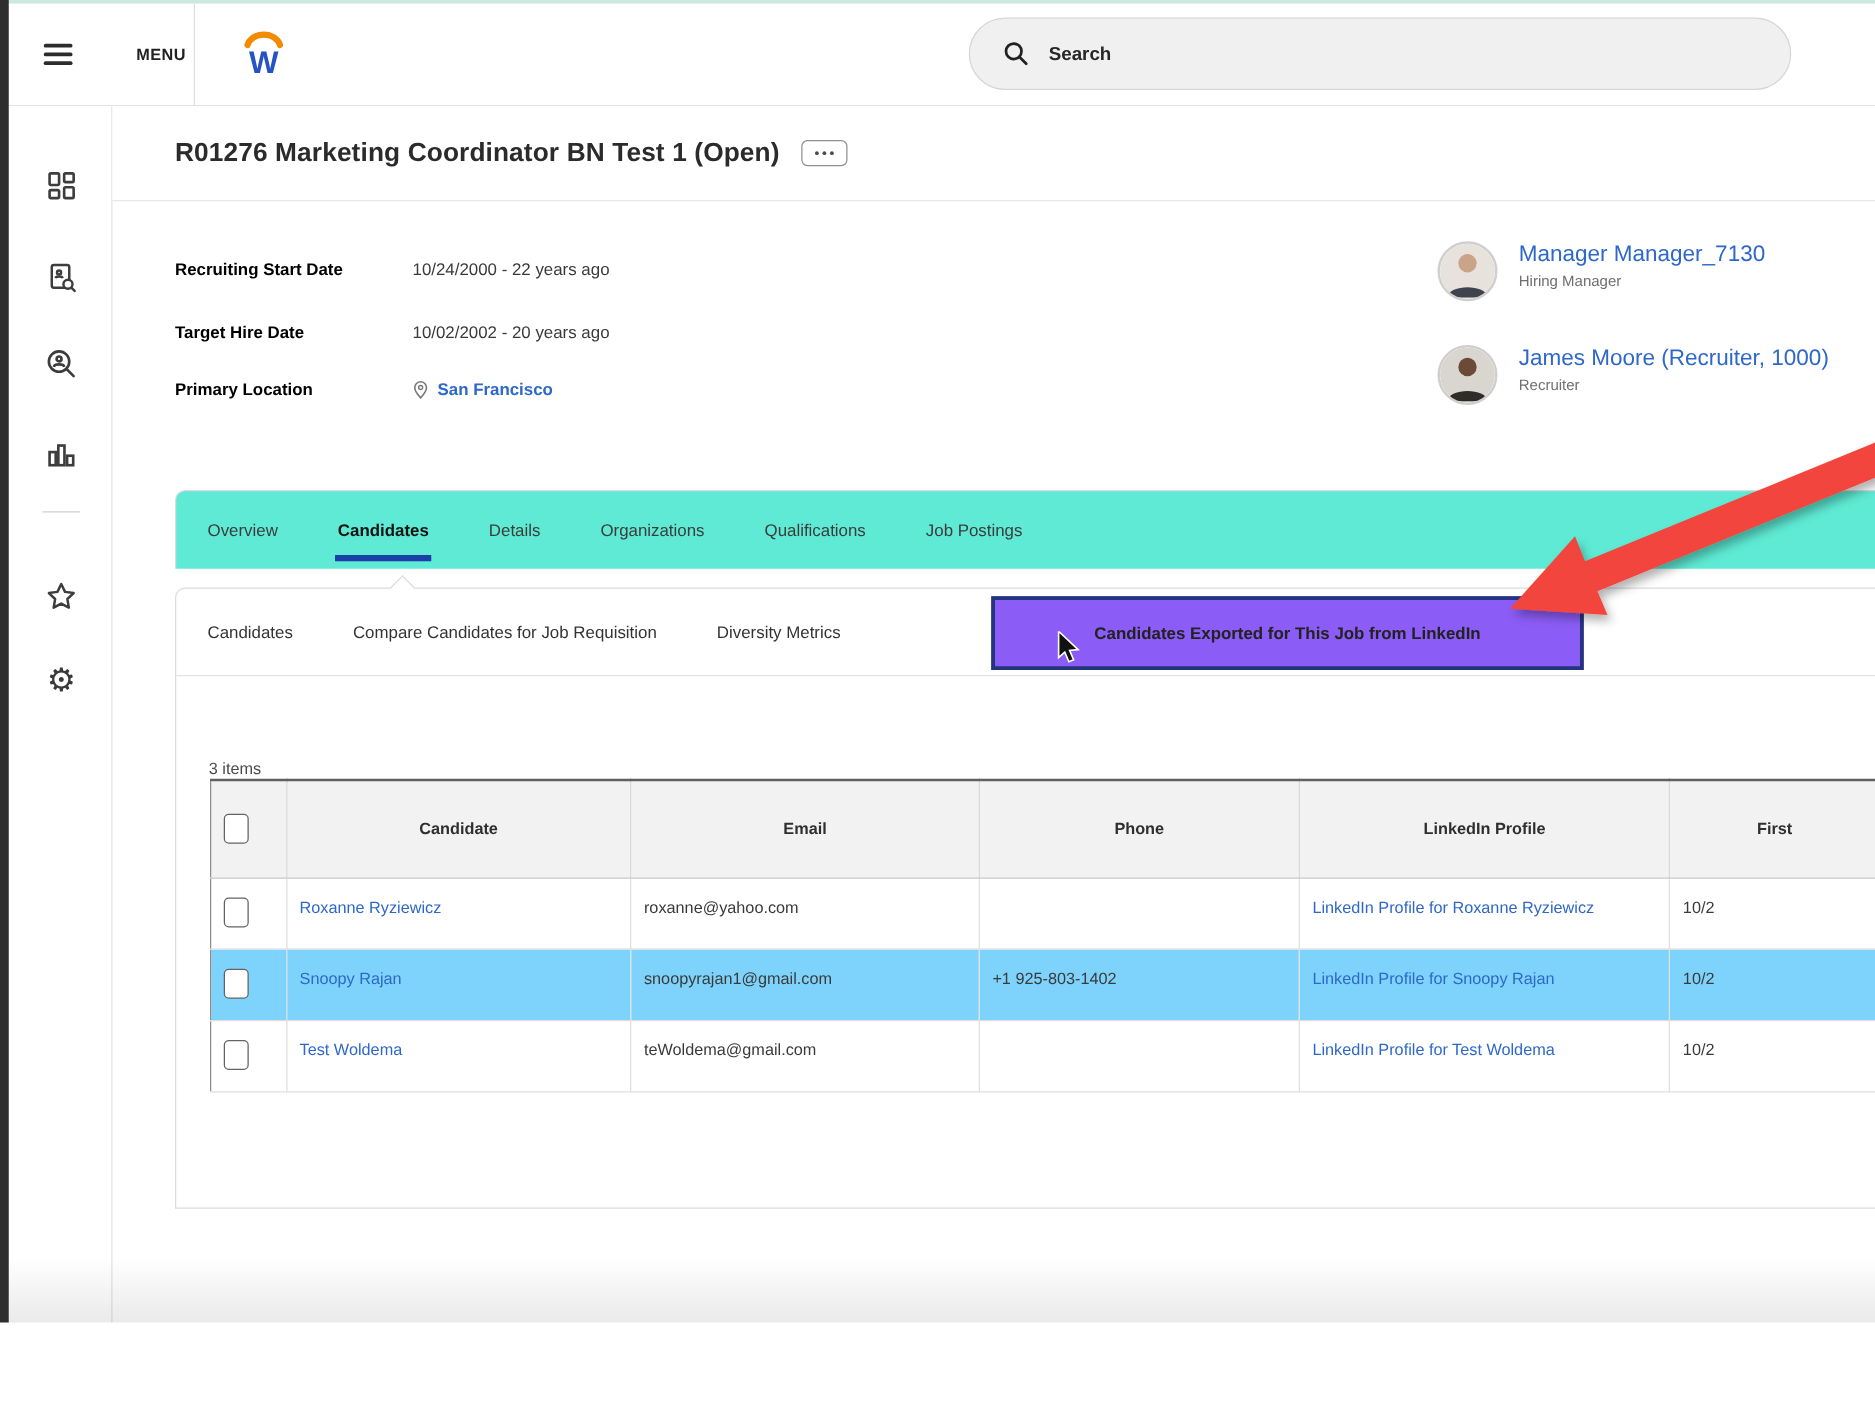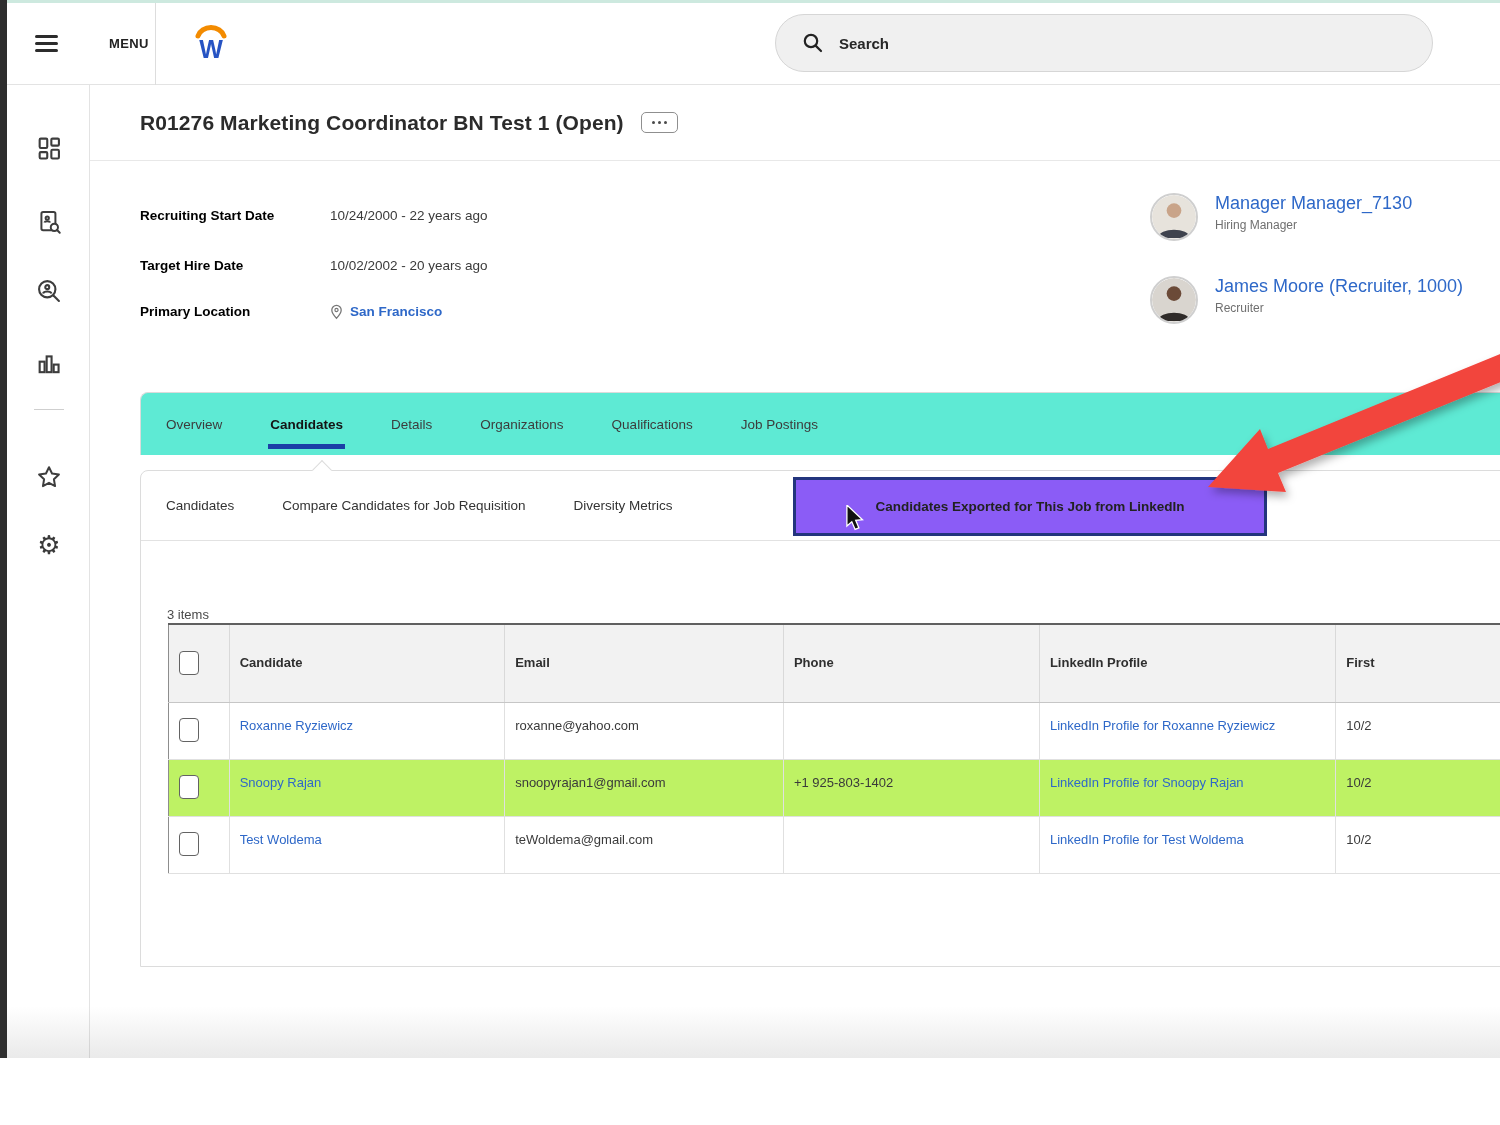--- a/index.html
+++ b/index.html
@@ -71,24 +71,24 @@
     display:flex;align-items:center;gap:48px;padding-left:25px;}
   .subtab{font-size:13.5px;color:#333;cursor:pointer;white-space:nowrap;}
   .subtab-boxed{position:absolute;left:652px;top:6px;width:474px;height:59px;border:3px solid var(--box-navy);
     background:#8b5cf6;display:flex;align-items:center;justify-content:center;font-size:13.5px;font-weight:700;color:#222;cursor:pointer;}
   .items-count{position:absolute;left:26px;top:122px;font-size:13px;color:#4a4a4a;margin-top:14px;}
 
   
   table.grid{position:absolute;left:27px;top:152px;border-collapse:collapse;table-layout:fixed;
     border:1px solid #8d8d8d;border-top:2px solid #606060;font-size:13px;}
   table.grid th{background:#f2f2f2;border-bottom:1px solid #c6c6c6;border-right:1px solid #d9d9d9;
-    height:78px;vertical-align:top;padding:30px 10px 0 10px;text-align:left;font-weight:700;color:#2f2f2f;white-space:nowrap;}
+    height:78px;vertical-align:top;padding:30px 10px 0 10px;text-align:center;font-weight:700;color:#2f2f2f;white-space:nowrap;}
   table.grid td{border-right:1px solid #e0e0e0;border-bottom:1px solid #e0e0e0;height:57px;
     vertical-align:top;padding:15px 10px 0 10px;color:#3a3a3a;white-space:nowrap;}
-  table.grid tr.alt td{background:#bef264;}
+  table.grid tr.alt td{background:#7dd3fc;}
   .cell-link{color:var(--link);cursor:pointer;}
   .checkbox{width:20px;height:24px;background:#fff;border:1.5px solid #636363;border-radius:4px;cursor:pointer;}
   th .checkbox{margin-top:-4px;}
 
   .bottom-fade{left:7px;top:1006px;width:1493px;height:52px;
     background:linear-gradient(to bottom,rgba(80,80,80,0),rgba(80,80,80,0.12));pointer-events:none;}
 
   .overlay{left:0;top:0;width:1500px;height:1125px;pointer-events:none;z-index:50;}
   svg{display:block;}
 </style>

